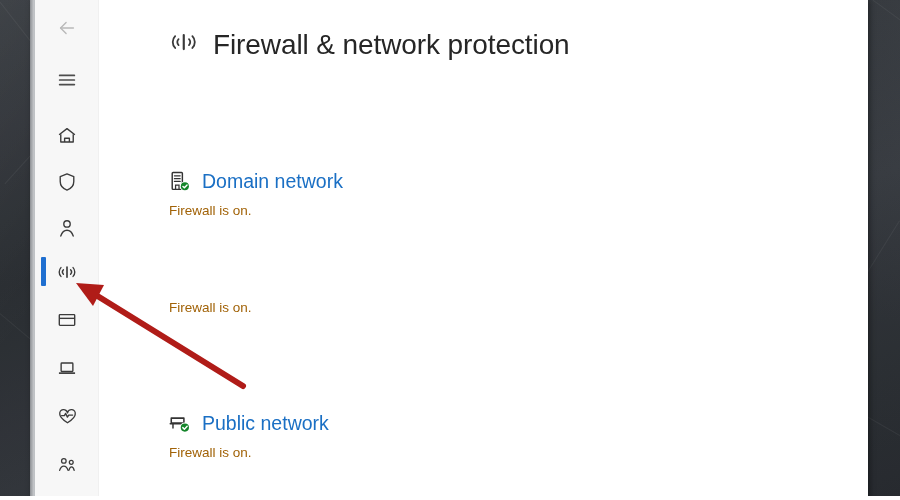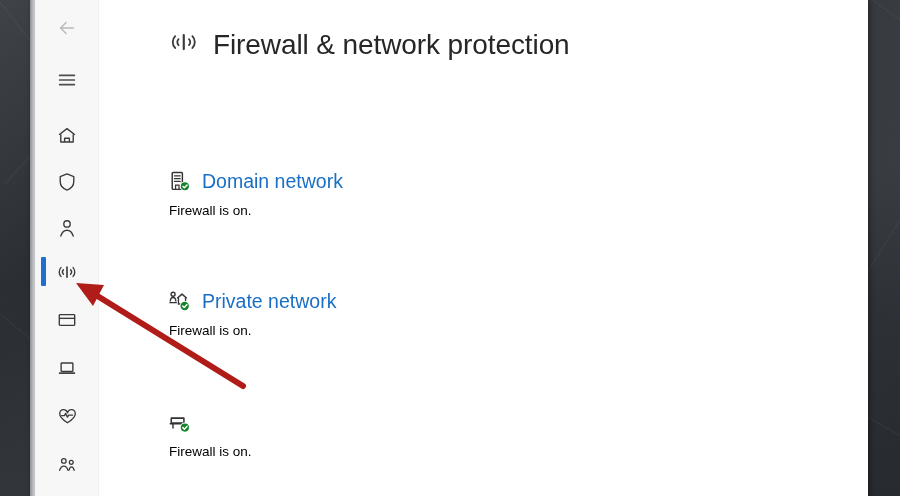--- a/index.html
+++ b/index.html
@@ -129,21 +129,21 @@
   .net-link {
     font-size: 19.5px;
     font-weight: 400;
     color: #1a6fc4;
     white-space: nowrap;
   }
   .net-status {
     margin-top: 10px;
     margin-left: 1px;
     font-size: 13.5px;
-    color: #000000;
+    color: #a16207;
     white-space: nowrap;
   }
 
   
   .annotation {
     position: absolute;
     inset: 0;
     pointer-events: none;
   }
 </style>
@@ -290,50 +290,36 @@
               <circle cx="17.6" cy="17.0" r="4.2" fill="#14852a"></circle>
               <path d="M15.6 17.1l1.5 1.5 2.8-3.0" fill="none" stroke="#ffffff" stroke-width="1.5" stroke-linecap="round" stroke-linejoin="round"></path>
             </svg>
           </span>
           <span class="net-link">Domain network</span>
         </div>
         <div class="net-status">Firewall is on.</div>
       </section>
 
       <section class="net-section" style="top:290px;">
-        <div class="net-head">
-          <span class="net-icon">
-            <svg width="23" height="23" viewBox="0 0 24 24">
-              <circle cx="5.3" cy="4.4" r="2.1" fill="none" stroke="#333" stroke-width="1.4"></circle>
-              <path d="M2.4 12.1c0-2.6 1.3-4.3 2.9-4.3s2.9 1.7 2.9 4.3" fill="none" stroke="#333" stroke-width="1.4"></path>
-              <path d="M2.0 13.2h6.7" stroke="#333" stroke-width="1.4" stroke-linecap="round"></path>
-              <path d="M9.6 8.6L14.6 4.3l5.0 4.3" fill="none" stroke="#333" stroke-width="1.5" stroke-linejoin="round"></path>
-              <path d="M10.9 8.2v6.4h7.4V8.2" fill="none" stroke="#333" stroke-width="1.4"></path>
-              <circle cx="17.4" cy="16.6" r="5.4" fill="#ffffff"></circle>
-              <circle cx="17.4" cy="16.6" r="4.4" fill="#14852a"></circle>
-              <path d="M15.3 16.7l1.6 1.6 2.9-3.1" fill="none" stroke="#ffffff" stroke-width="1.5" stroke-linecap="round" stroke-linejoin="round"></path>
-            </svg>
-          </span>
-          <span class="net-link">Private network</span>
-        </div>
         <div class="net-status">Firewall is on.</div>
       </section>
 
       <section class="net-section" style="top:412px;">
         <div class="net-head">
           <span class="net-icon">
             <svg width="23" height="23" viewBox="0 0 24 24">
               <path d="M3.4 6.4h13.2v5.0H3.4z" fill="none" stroke="#333" stroke-width="1.6" stroke-linejoin="round"></path>
               <path d="M2.4 12.2h15.2" stroke="#333" stroke-width="1.7" stroke-linecap="round"></path>
               <path d="M5.2 12.4v4.2M15.0 12.4v4.2" stroke="#333" stroke-width="1.5" stroke-linecap="round"></path>
               <circle cx="17.6" cy="16.2" r="5.3" fill="#ffffff"></circle>
               <circle cx="17.6" cy="16.2" r="4.3" fill="#14852a"></circle>
               <path d="M15.5 16.3l1.6 1.6 2.9-3.1" fill="none" stroke="#ffffff" stroke-width="1.5" stroke-linecap="round" stroke-linejoin="round"></path>
             </svg>
           </span>
+          <span class="net-link">Public network</span>
         </div>
         <div class="net-status">Firewall is on.</div>
       </section>
 
     </main>
   </div>
 
   <svg class="annotation" width="900" height="500" viewBox="0 0 900 500">
     <line x1="243" y1="386" x2="91" y2="292" stroke="#b01c18" stroke-width="6" stroke-linecap="round"></line>
     <polygon points="76,283 104,285 93,306" fill="#b01c18"></polygon>

